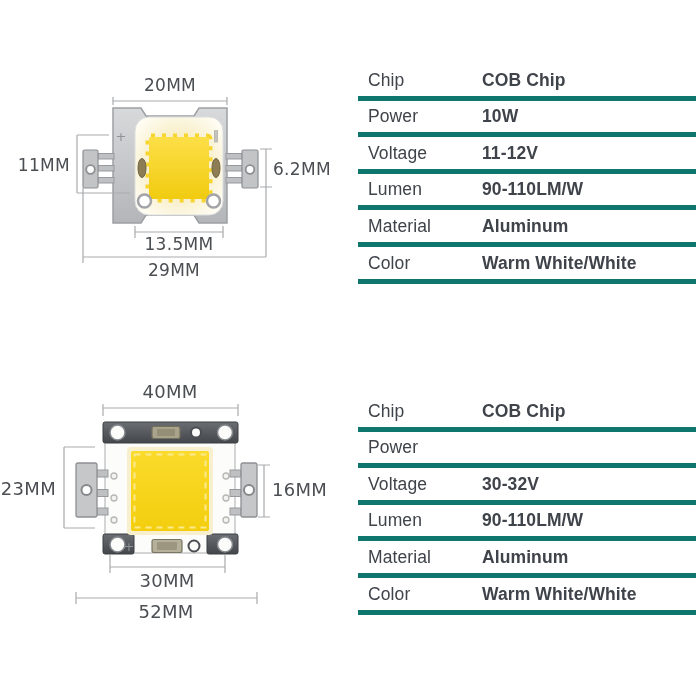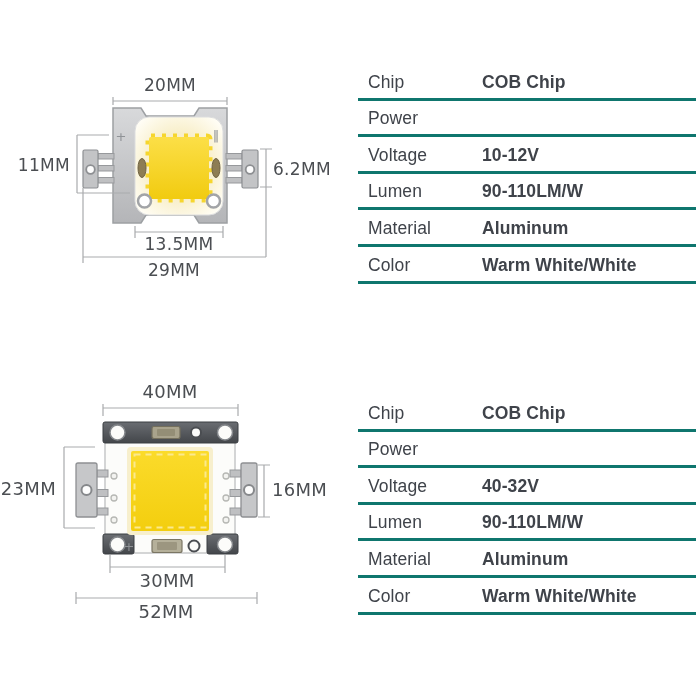--- a/index.html
+++ b/index.html
@@ -11,21 +11,21 @@
   svg text {
     font-family:"DejaVu Sans","Liberation Sans",sans-serif;
     fill:#4b4e52; font-size:17px; letter-spacing:0.3px;
   }
   svg text.small-mark { font-size:13px; fill:#8f9296; letter-spacing:0; }
   svg text.big { font-size:18px; }
   .dim line, .dim path { stroke:#a9abad; stroke-width:1.2; fill:none; }
   .spec-table { position:absolute; left:358px; width:338px; }
   .spec-row {
     display:flex; align-items:flex-end; height:36.6px;
-    border-bottom:3px solid #0f766e; padding:0 0 5px 10px; box-sizing:border-box;justify-content:space-between;
+    border-bottom:5px solid #0f766e; padding:0 0 5px 10px; box-sizing:border-box;justify-content:space-between;
   }
   .spec-label, .spec-value {
     font-size:17.5px; color:#3f434a; letter-spacing:0.1px; white-space:nowrap;
   }
   .spec-label { width:114px; flex:0 0 auto; }
   .spec-value { flex:1;font-weight:bold; }
   .table-top { top:64px; }
   .table-bottom { top:395px; }
 </style>
 </head>
@@ -108,24 +108,25 @@
     </g>
   </svg>
 
   <div class="spec-table table-top">
     <div class="spec-row">
       <span class="spec-label">Chip</span>
       <span class="spec-value">COB Chip</span>
     </div>
     <div class="spec-row">
       <span class="spec-label">Power</span>
+      <span class="spec-value">10W</span>
     </div>
     <div class="spec-row">
       <span class="spec-label">Voltage</span>
-      <span class="spec-value">10-12V</span>
+      <span class="spec-value">11-12V</span>
     </div>
     <div class="spec-row">
       <span class="spec-label">Lumen</span>
       <span class="spec-value">90-110LM/W</span>
     </div>
     <div class="spec-row">
       <span class="spec-label">Material</span>
       <span class="spec-value">Aluminum</span>
     </div>
     <div class="spec-row">
@@ -204,21 +205,21 @@
   <div class="spec-table table-bottom">
     <div class="spec-row">
       <span class="spec-label">Chip</span>
       <span class="spec-value">COB Chip</span>
     </div>
     <div class="spec-row">
       <span class="spec-label">Power</span>
     </div>
     <div class="spec-row">
       <span class="spec-label">Voltage</span>
-      <span class="spec-value">40-32V</span>
+      <span class="spec-value">30-32V</span>
     </div>
     <div class="spec-row">
       <span class="spec-label">Lumen</span>
       <span class="spec-value">90-110LM/W</span>
     </div>
     <div class="spec-row">
       <span class="spec-label">Material</span>
       <span class="spec-value">Aluminum</span>
     </div>
     <div class="spec-row">

